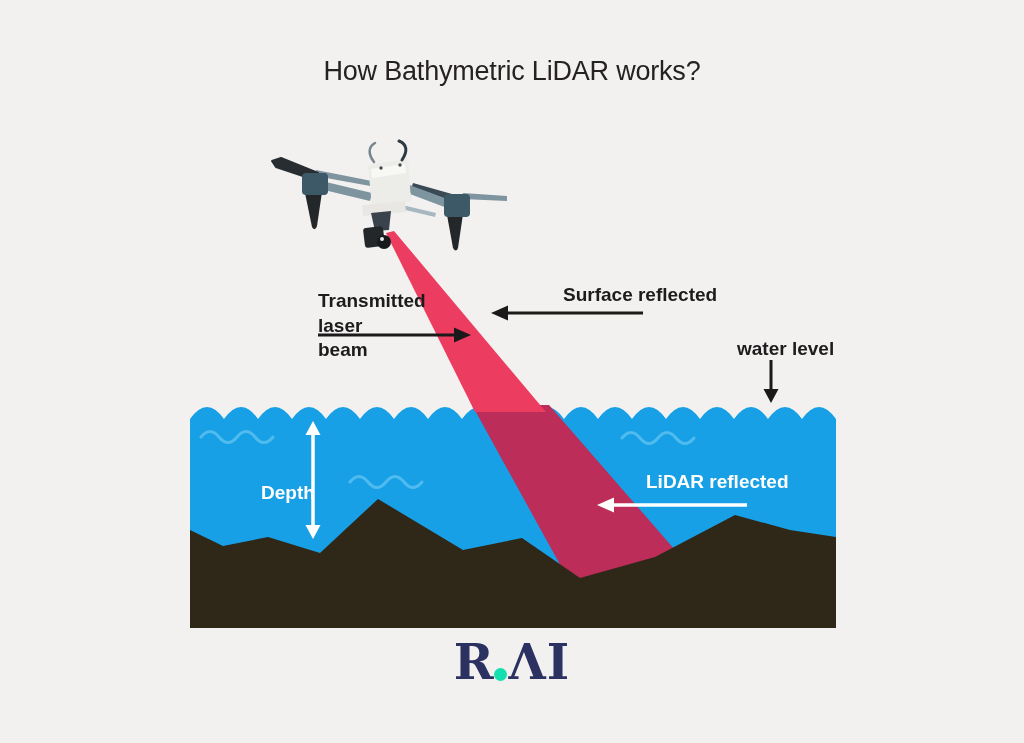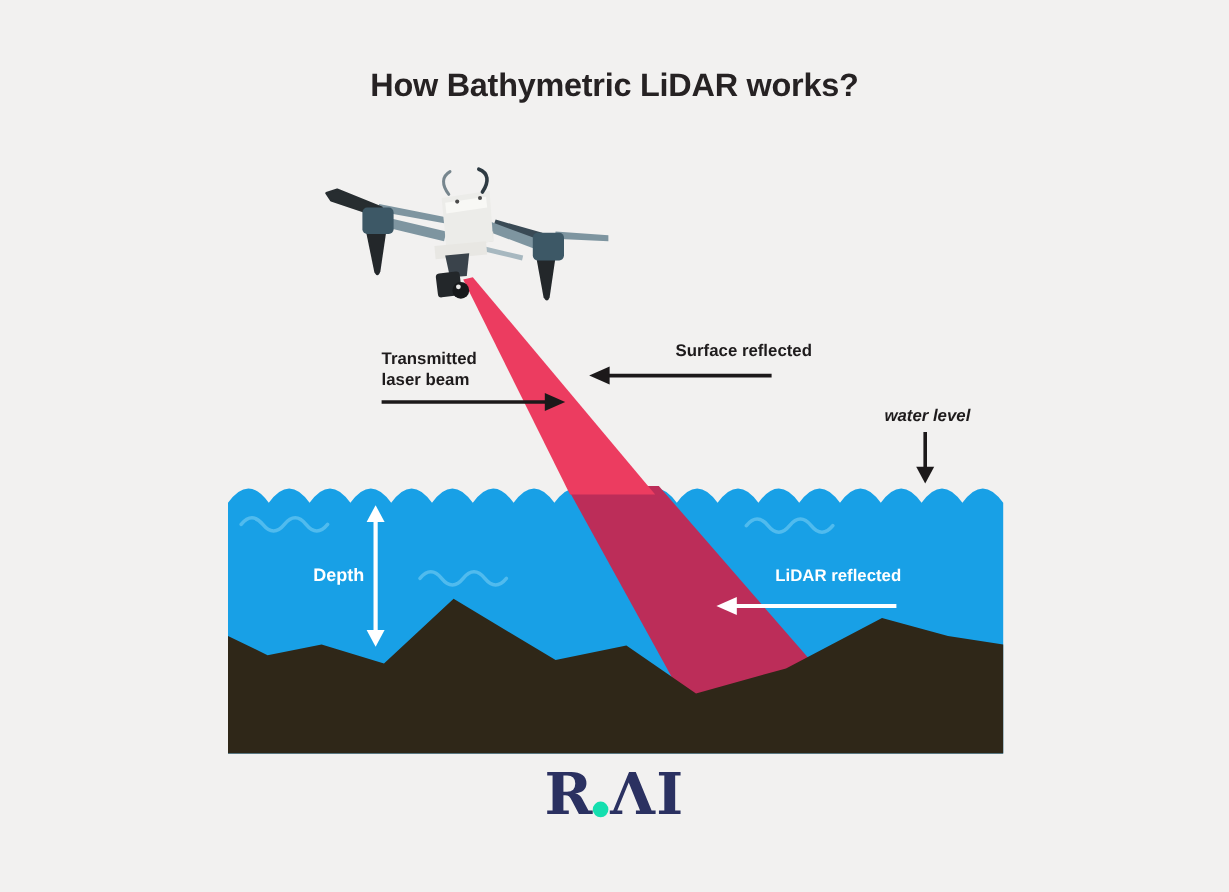--- a/index.html
+++ b/index.html
@@ -1,26 +1,26 @@
 <!DOCTYPE html>
 <html><head>
 <meta charset="utf-8">
 <style>
   html,body{margin:0;padding:0;background:#F2F1F0;}
   .stage{position:relative;width:1024px;height:743px;background:#F2F1F0;overflow:hidden;
          font-family:"Liberation Sans",sans-serif;}
   .stage svg{position:absolute;left:0;top:0;}
   .page-title{position:absolute;left:0;top:56px;width:100%;text-align:center;
-              font-size:27px;font-weight:700;letter-spacing:-0.2px;color:#262223;}
-  .lbl{position:absolute;font-weight:700;color:#1E1B1C;font-size:14px;line-height:1.3;white-space:nowrap;}
+              font-size:27px;font-weight:400;letter-spacing:-0.2px;color:#262223;}
+  .lbl{position:absolute;font-weight:700;color:#1E1B1C;font-size:19px;line-height:1.3;white-space:nowrap;}
   .lbl-transmitted{left:318px;top:289px;width:92px;white-space:normal;}
   .lbl-surface{left:563px;top:283px;}
-  .lbl-water-level{left:737px;top:337px;font-style:italic;}
+  .lbl-water-level{left:737px;top:337px;}
   .lbl-white{color:#FFFFFF;}
-  .lbl-depth{left:261px;top:470px;font-size:15px;}
+  .lbl-depth{left:261px;top:481px;font-size:19px;}
   .lbl-bottom{left:646px;top:470px;}
   .logo{position:absolute;left:0;top:638px;width:100%;display:flex;justify-content:center;
         align-items:flex-end;font-family:"DejaVu Serif",serif;font-weight:700;
         color:#2B3161;font-size:48px;line-height:1;}
   .logo .ltr{letter-spacing:1px;}
   .logo .dot{width:13px;height:13px;border-radius:50%;background:#15DFAF;margin:0 2px 5px -1px;}
   .squiggle{fill:none;stroke-width:3;stroke-linecap:round;opacity:0.85;}
   .arrow-line{fill:none;stroke-linecap:butt;}
 </style>
 </head>

